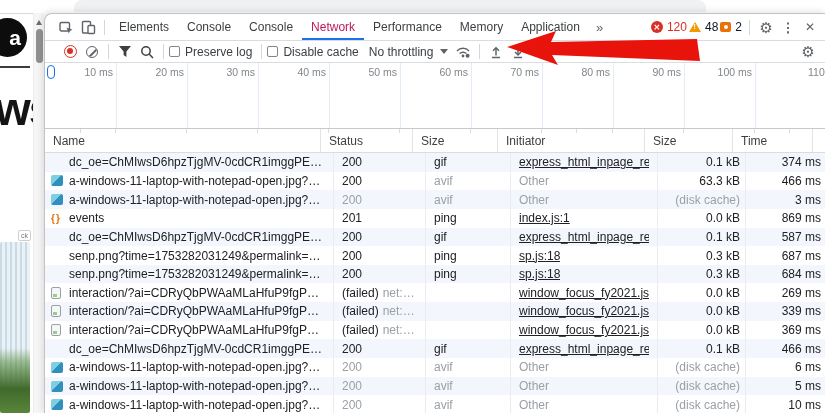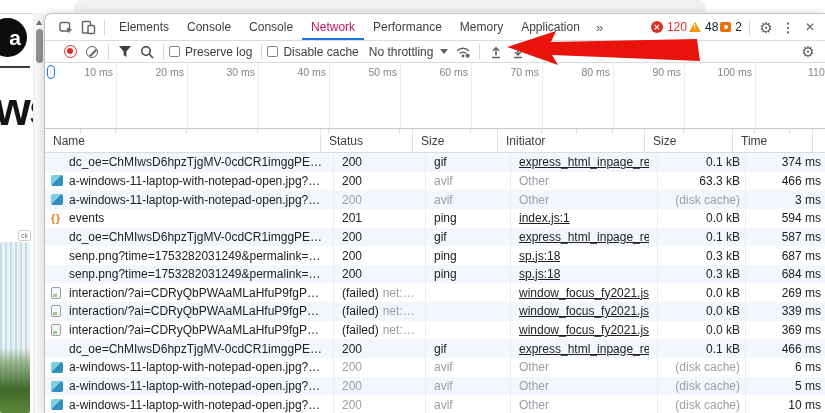--- a/index.html
+++ b/index.html
@@ -333,21 +333,21 @@
             <span class="name-text">events</span>
           </div>
           <div class="cell" style="width: 92px;">
             <span class="">201</span>
           </div>
           <div class="cell" style="width: 85px;">ping</div>
           <div class="cell" style="width: 147px;">
             <span class="init-link">index.js:1</span>
           </div>
           <div class="cell num" style="width: 88px;">0.0 kB</div>
-          <div class="cell num" style="width: 80px; border-right: none;">594 ms</div>
+          <div class="cell num" style="width: 80px; border-right: none;">869 ms</div>
         </div>
         <div class="row stripe">
           <div class="cell cell-name" style="width: 289px;">
             <span class="icon-slot"></span>
             <span class="name-text">dc_oe=ChMIwsD6hpzTjgMV-0cdCR1imggPEAEYACC406I...</span>
           </div>
           <div class="cell" style="width: 92px;">
             <span class="">200</span>
           </div>
           <div class="cell" style="width: 85px;">gif</div>

